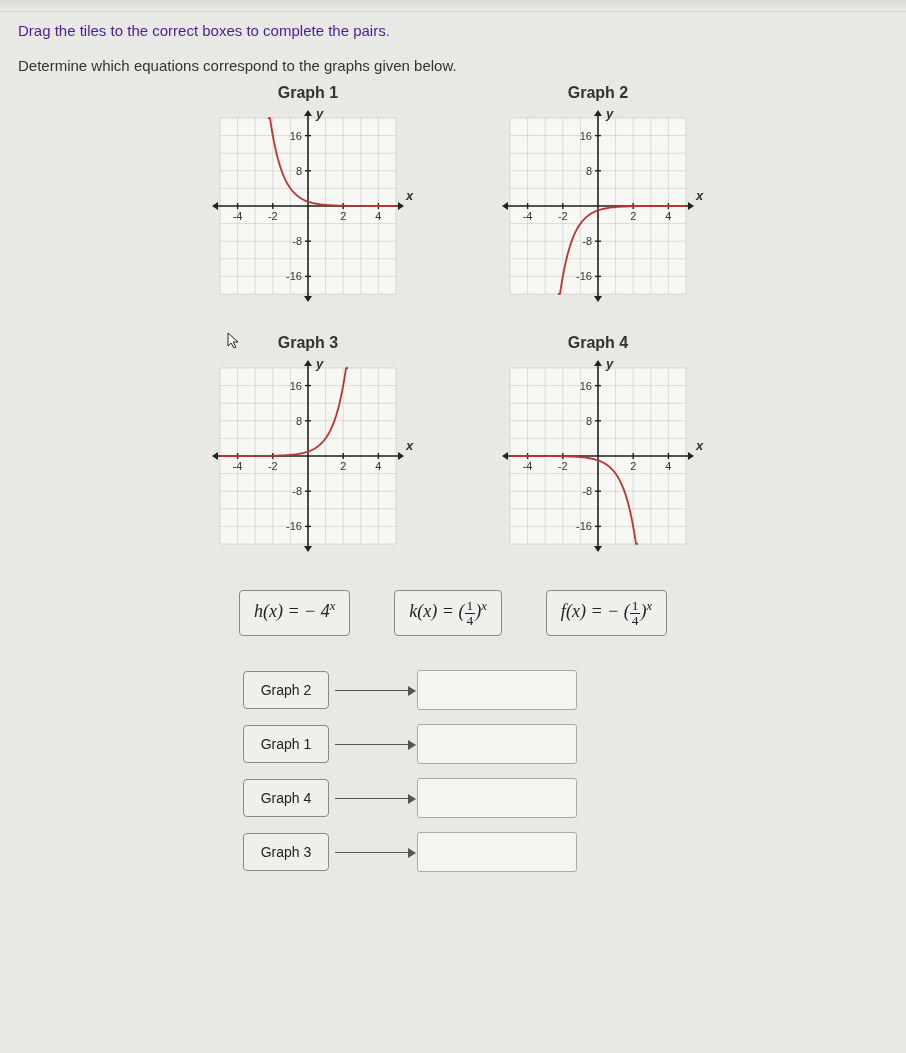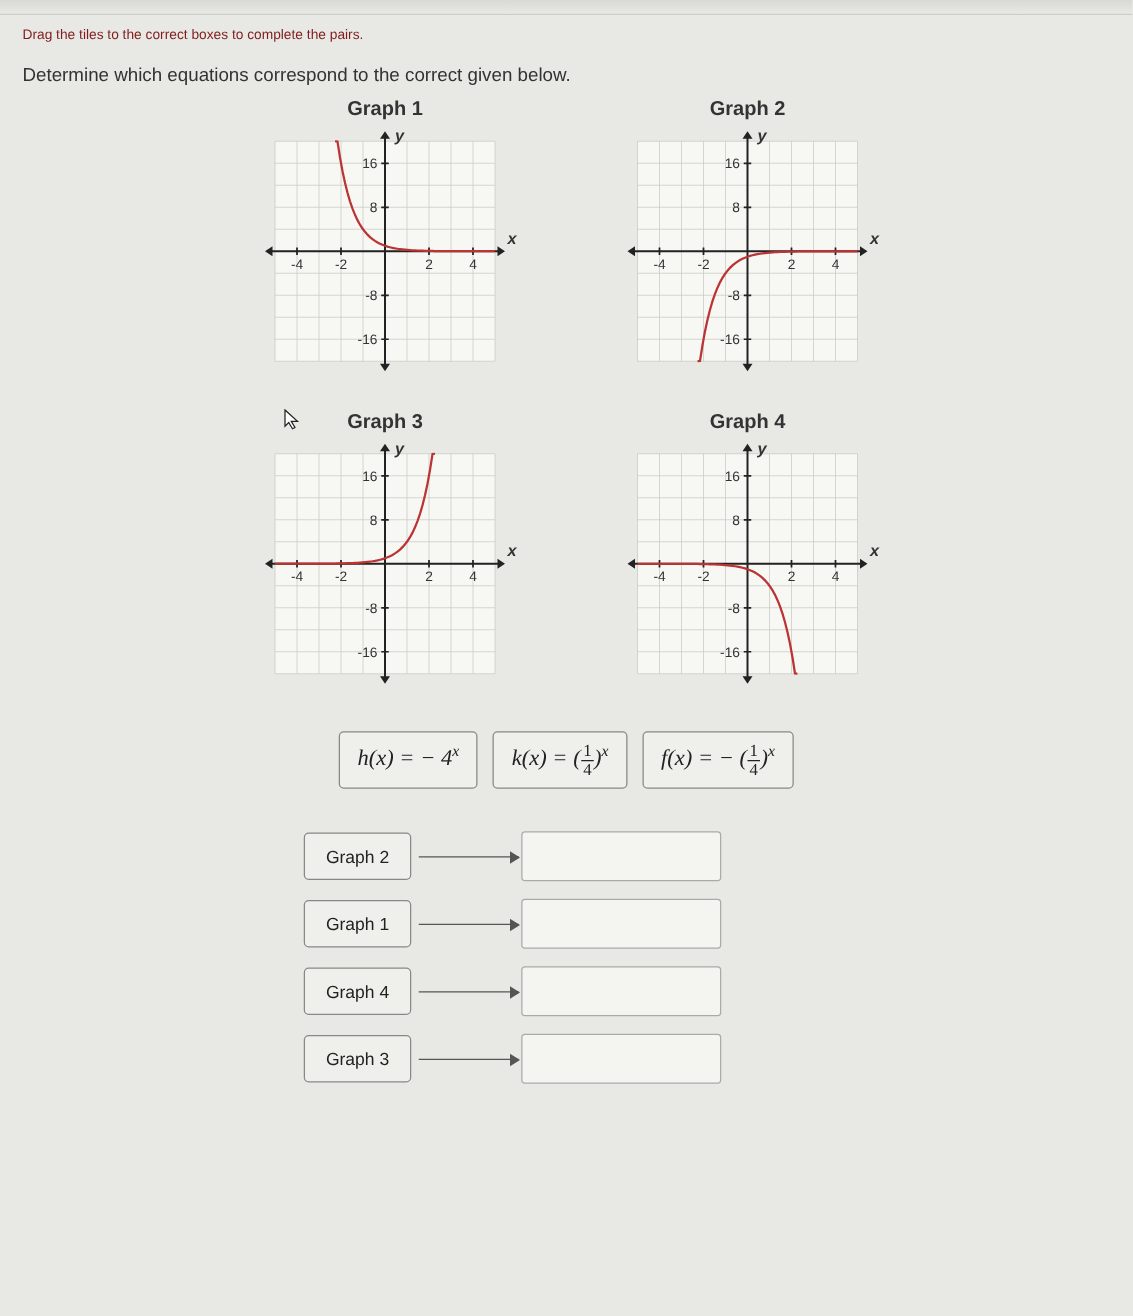--- a/index.html
+++ b/index.html
@@ -10,29 +10,29 @@
     color: #222;
     width: 906px;
     padding: 20px 18px;
   }
   .topbar {
     height: 12px;
     background: linear-gradient(#d8d8d5,#e8e8e5);
     margin: -20px -18px 10px -18px;
     border-bottom: 1px solid #ccc;
   }
-  .instruction1 { font-size: 11px; margin: 6px 0 18px 0; color:#7f1d1d;}
+  .instruction1 { font-size: 15px; margin: 6px 0 18px 0; color:#4c1d95;}
   .instruction2 { font-size: 15px; margin: 0 0 10px 0; color:#333;}
   .graphs-wrap { width: 560px; margin: 0 auto 20px auto; }
   .graph-row { display:flex; justify-content:center; gap:70px; margin-bottom:28px;}
   .graph-cell { text-align:center; position:relative;}
   .graph-title { font-weight:bold; font-size:16px; margin-bottom:4px; color:#333;}
   .cursor { position:absolute; left:28px; top:-2px; font-size:14px; pointer-events:none; }
   svg.plot { display:block; }
-  .tiles-row { display:flex; justify-content:center; gap:12px; margin:34px 0 34px 0; flex-wrap:nowrap;}
+  .tiles-row { display:flex; justify-content:center; gap:44px; margin:34px 0 34px 0; flex-wrap:nowrap;}
   .tile {
     border:1px solid #888;
     border-radius:4px;
     padding:8px 14px;
     background:#efefec;
     font-family: "Times New Roman", serif;
     font-size:18px;
     font-style:italic;
     white-space:nowrap;
   }
@@ -56,21 +56,21 @@
     border:1px solid #aaa; border-radius:3px;
     width:160px; height:40px; background:#f4f4f1;
   }
 </style>
 </head>
 <body>
 
 <div class="topbar"></div>
 
 <div class="instruction1">Drag the tiles to the correct boxes to complete the pairs.</div>
-<div class="instruction2">Determine which equations correspond to the correct given below.</div>
+<div class="instruction2">Determine which equations correspond to the graphs given below.</div>
 
 <div class="graphs-wrap">
   <div class="graph-row">
     <div class="graph-cell">
       <div class="graph-title">Graph 1</div>
       <svg class="plot" width="220" height="200" viewBox="0 0 220 200">
           <rect x="22" y="12" width="176" height="176" fill="#f7f7f4" stroke="none"></rect>
           <line x1="22" x2="22" y1="12" y2="188" stroke="#c8c8c4" stroke-width="0.6"></line>
           <line x1="39.6" x2="39.6" y1="12" y2="188" stroke="#c8c8c4" stroke-width="0.6"></line>
           <line x1="57.2" x2="57.2" y1="12" y2="188" stroke="#c8c8c4" stroke-width="0.6"></line>

